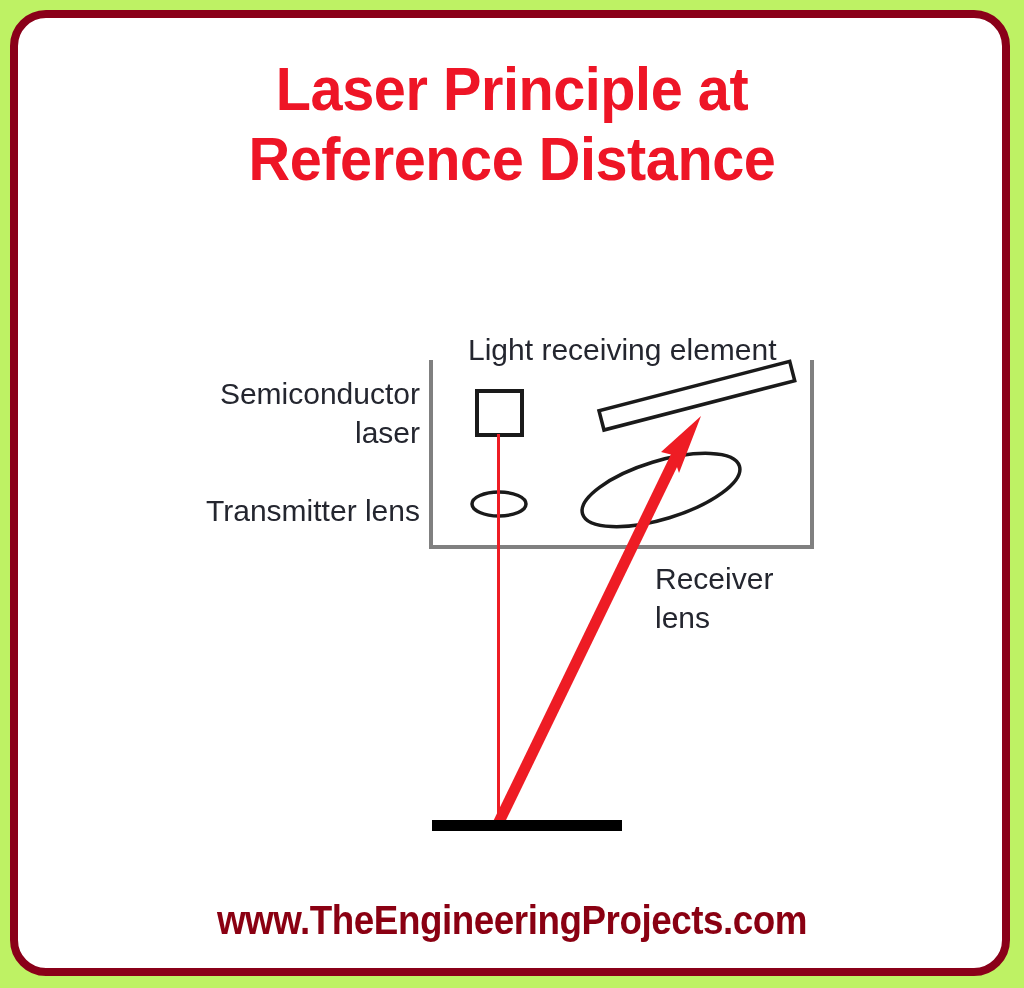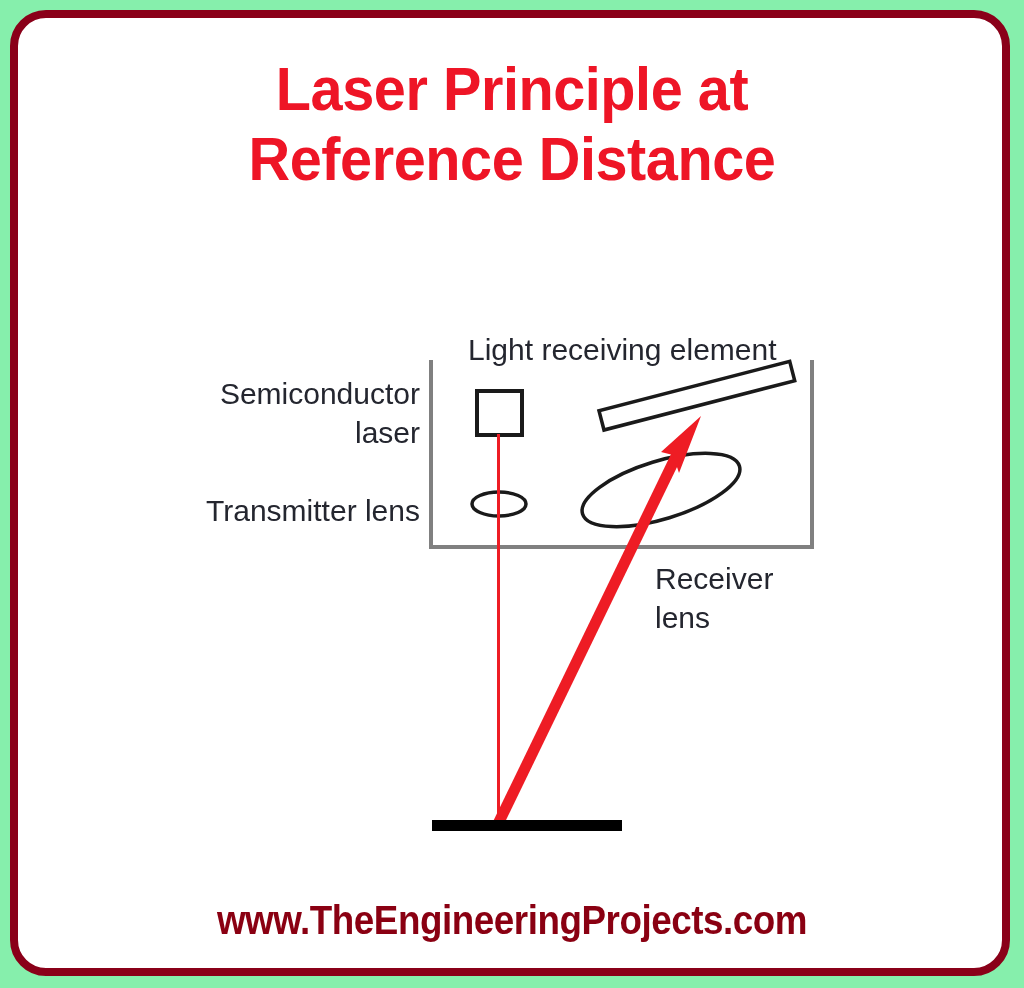--- a/index.html
+++ b/index.html
@@ -11,21 +11,21 @@
   body {
     width: 1024px;
     height: 988px;
     overflow: hidden;
     font-family: "Liberation Sans", sans-serif;
   }
   #page {
     position: relative;
     width: 1024px;
     height: 988px;
-    background: #86efac;
+    background: #bef264;
   }
   
   #frame {
     position: absolute;
     left: 10px;
     top: 10px;
     width: 1000px;
     height: 966px;
     box-sizing: border-box;
     border: 8px solid #8A0019;

